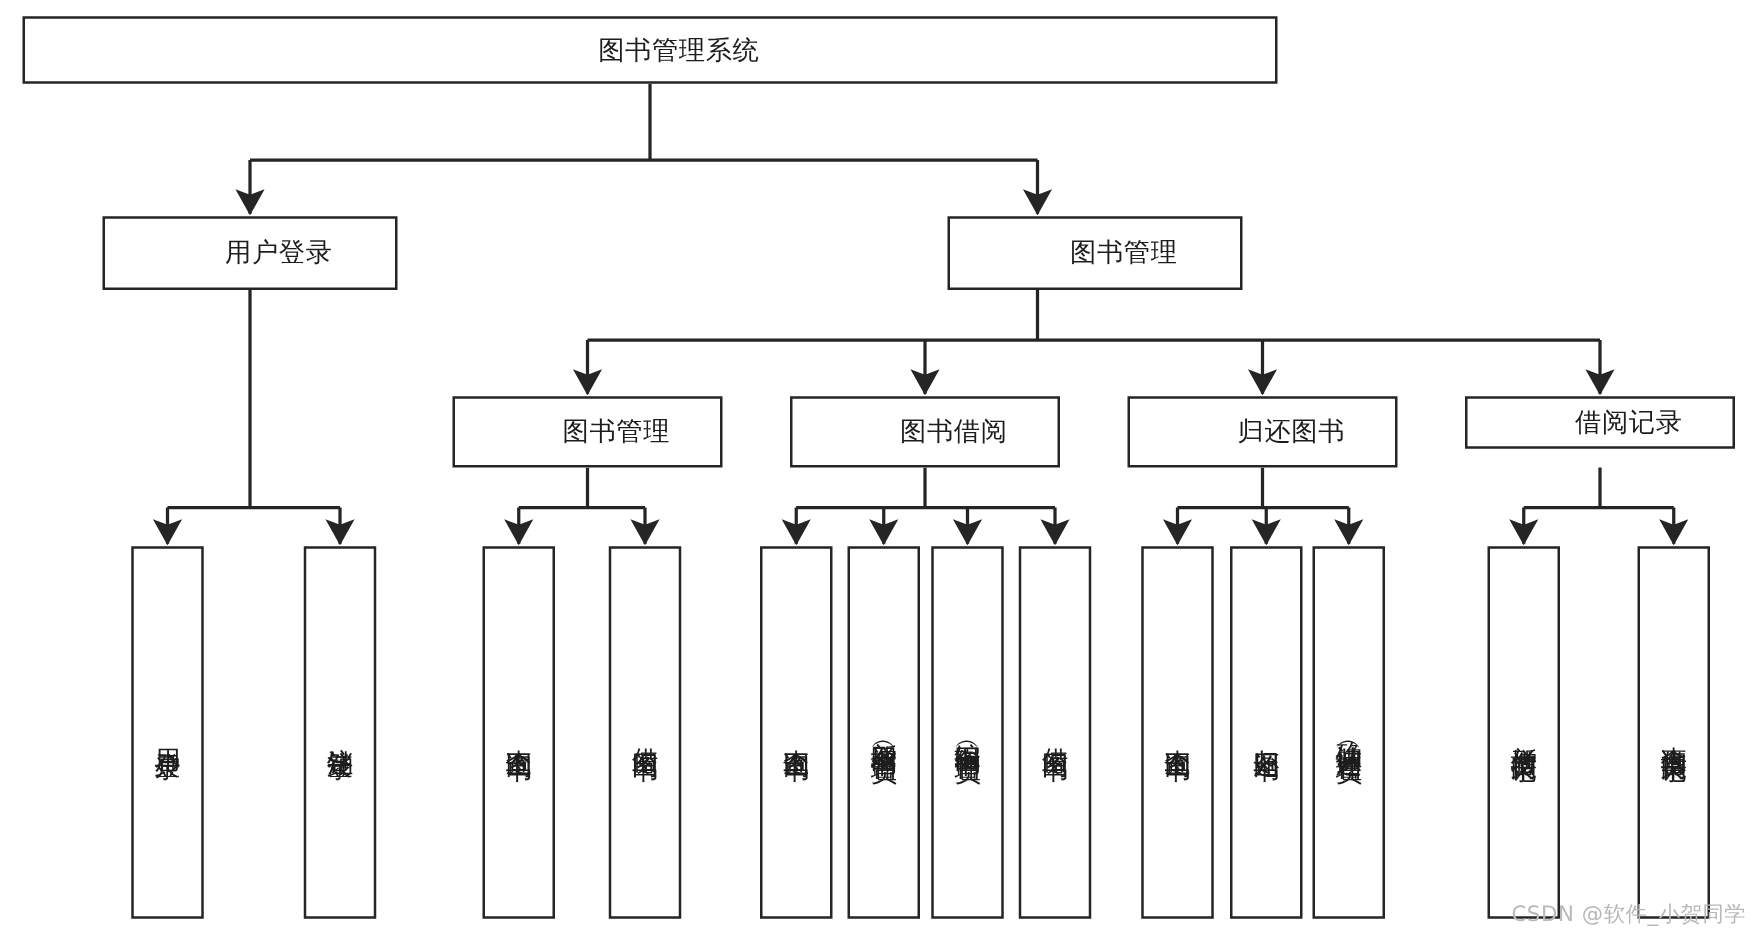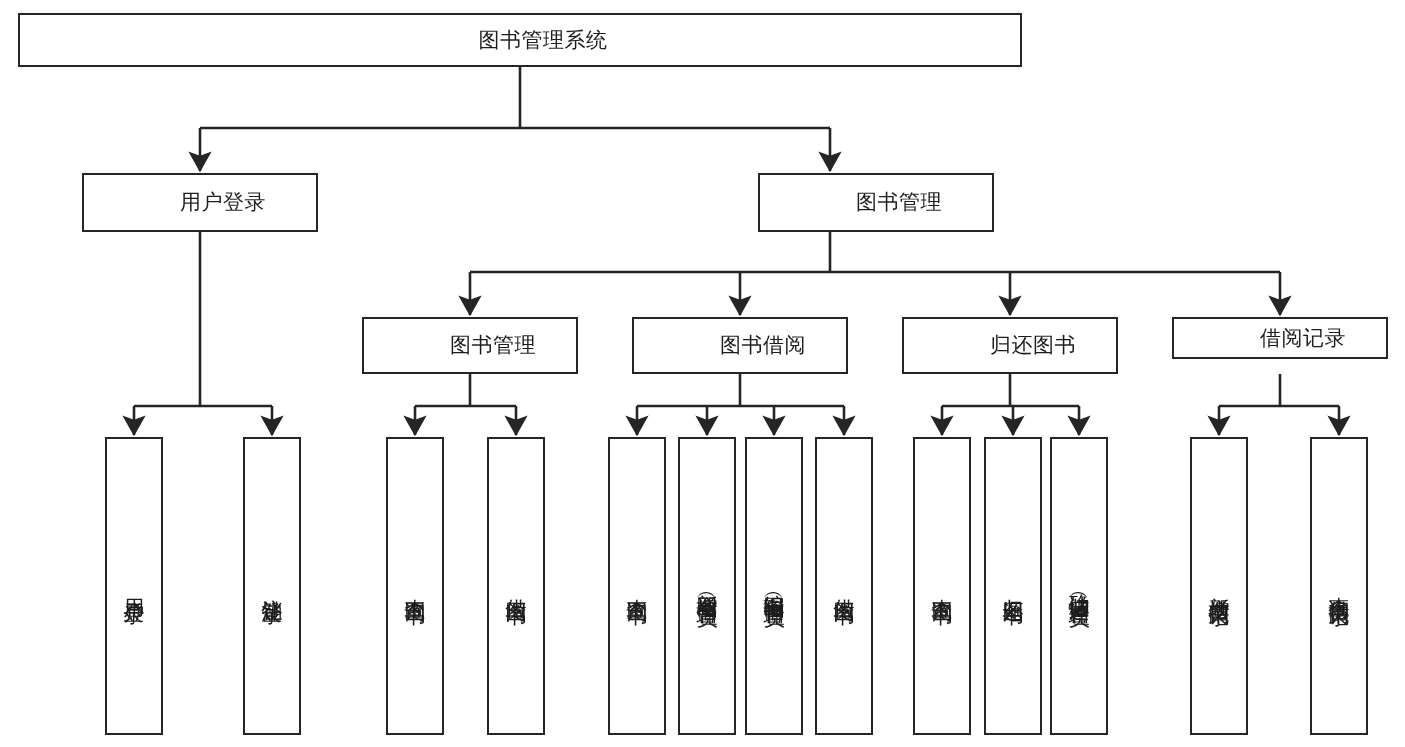--- a/index.html
+++ b/index.html
@@ -170,13 +170,14 @@
         <span class="label">确认归还（管理员）</span>
       </div>
       <div class="node vertical" style="left: 1190px; top: 437px; width: 58px; height: 298px;">
         <span class="label">新增借阅记录</span>
       </div>
       <div class="node vertical" style="left: 1310px; top: 437px; width: 58px; height: 298px;">
         <span class="label">查询借阅记录</span>
       </div>
     </div>
 
+  <div class="watermark">CSDN @软件_小贺同学</div>
 </div>
 
 </body></html>

